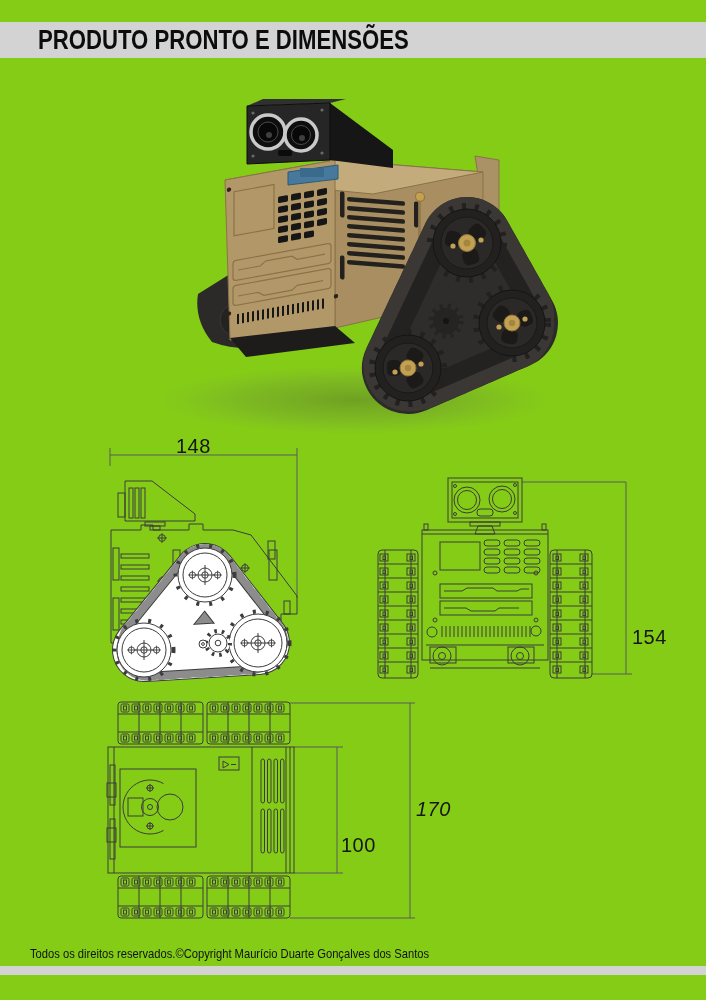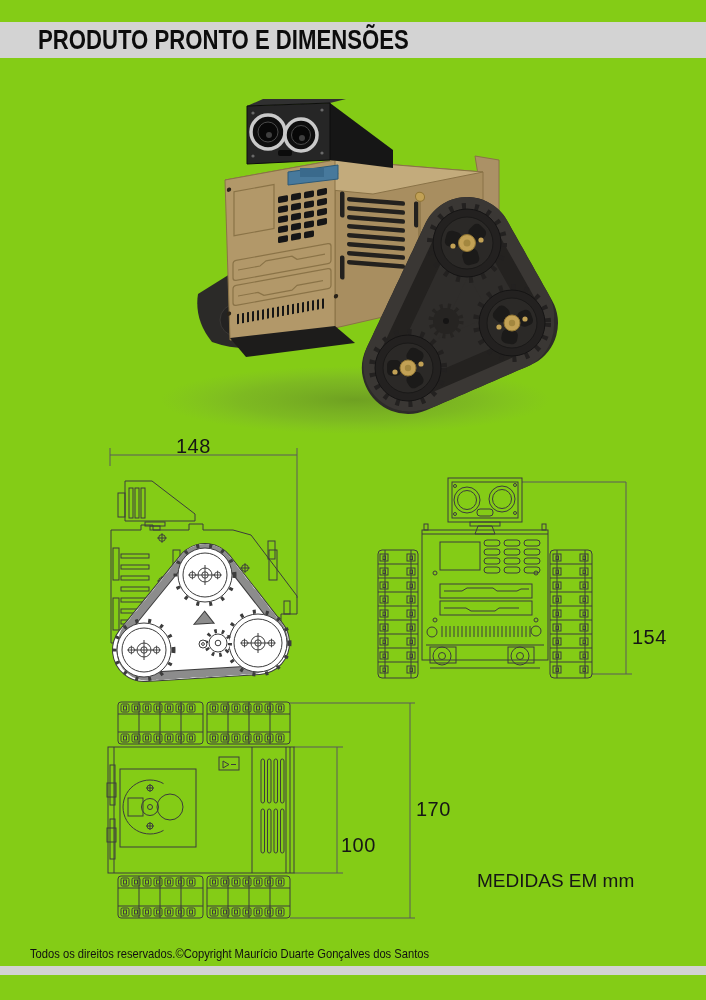--- a/index.html
+++ b/index.html
@@ -472,20 +472,19 @@
         <rect x="172.5" y="64" width="3.5" height="44" ry="2"></rect>
       <rect x="179" y="64" width="3.5" height="44" ry="2"></rect>
         <rect x="185.5" y="64" width="3.5" height="44" ry="2"></rect>
       <rect x="166" y="114" width="3.5" height="44" ry="2"></rect>
         <rect x="172.5" y="114" width="3.5" height="44" ry="2"></rect>
       <rect x="179" y="114" width="3.5" height="44" ry="2"></rect>
         <rect x="185.5" y="114" width="3.5" height="44" ry="2"></rect>
     </g>
   </svg>
   <div class="dimlabel" style="left:341px;top:834px;">100</div>
-  <div class="dimlabel" style="left:416px;top:798px;">170</div>
-
-  <div class="unitsnote">MEDIDAS EM mm</div>
+  <div class="dimlabel" style="left:416px;top:798px;font-style:italic;">170</div>
+
 
   <div class="footertext">Todos os direitos reservados.©Copyright Maurício Duarte Gonçalves dos Santos</div>
   <div class="footerstrip"></div>
 
 </div>
 
 </body></html>

